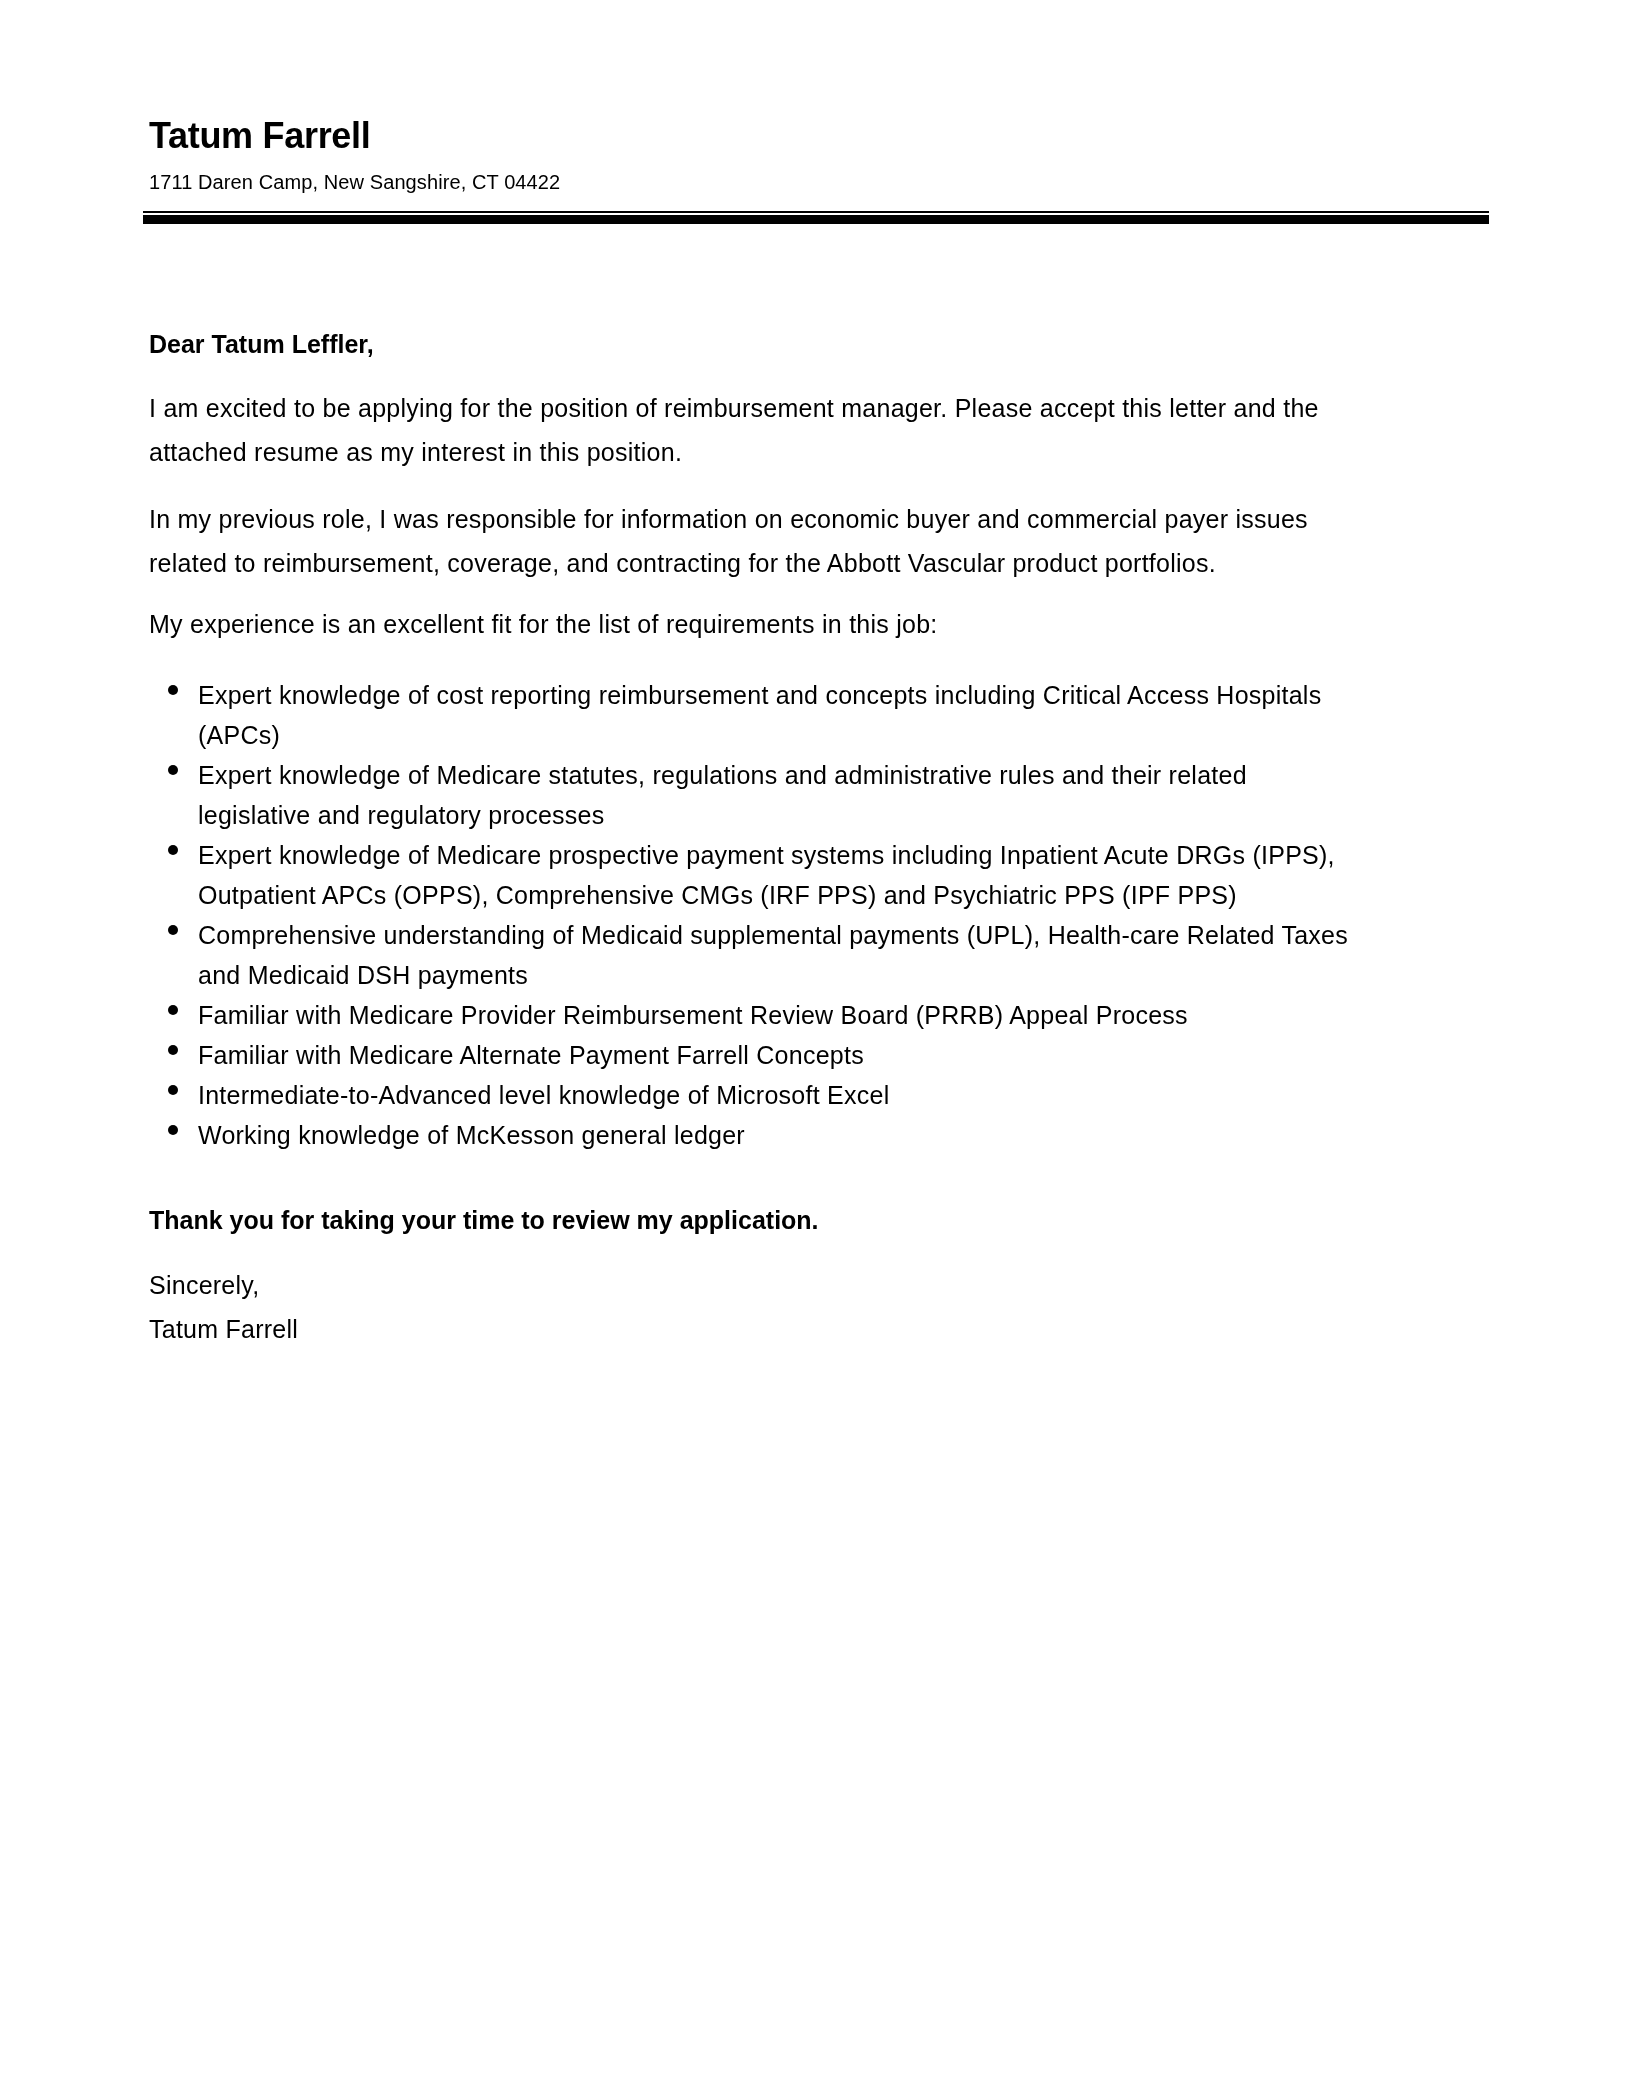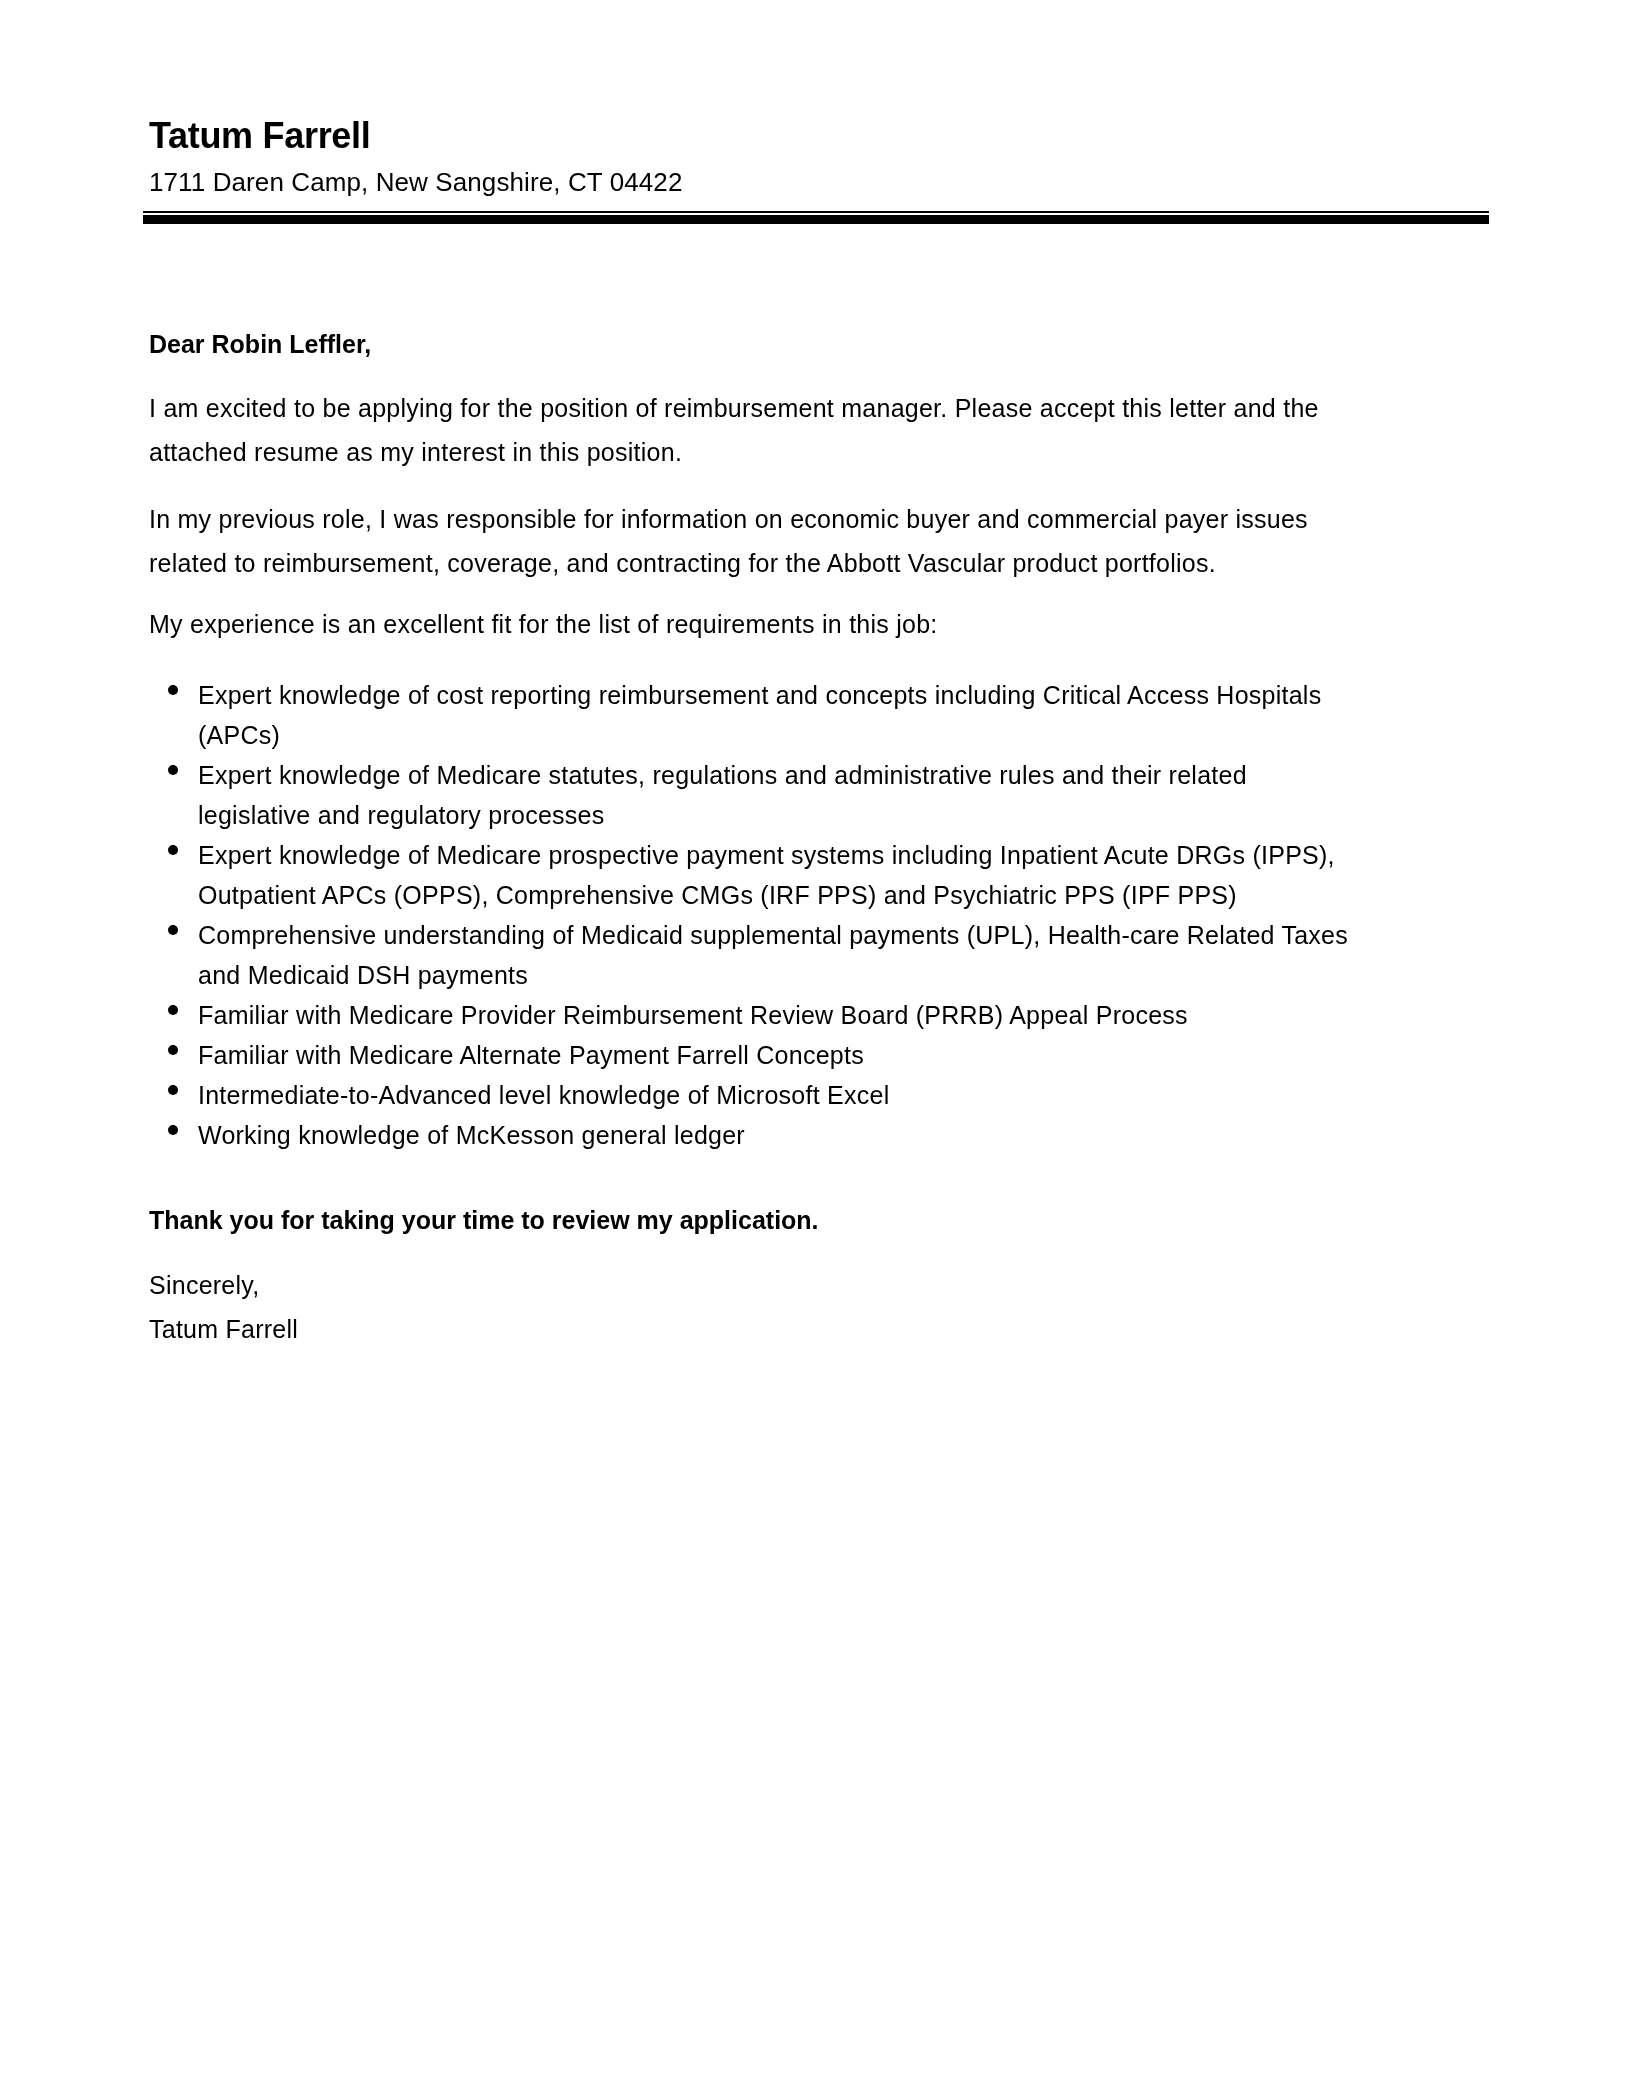--- a/index.html
+++ b/index.html
@@ -1,37 +1,37 @@
 <!DOCTYPE html>
 <html><head>
 <meta charset="utf-8">
 <style>
   html, body { margin: 0; padding: 0; background: #ffffff; }
   body { width: 1632px; height: 2098px; position: relative; overflow: hidden;
          font-family: "Liberation Sans", "DejaVu Sans", sans-serif; color: #000000; }
   .abs { position: absolute; white-space: nowrap; }
   .name { left: 149px; top: 113px; font-size: 36px; line-height: 46px; font-weight: bold; letter-spacing: -0.3px; }
-  .address { left: 149px; top: 162px; font-size: 26px; line-height: 40px; letter-spacing: 0.1px; }
+  .address { left: 149px; top: 162px; font-size: 20px; line-height: 40px; letter-spacing: 0.1px; }
   .rule-thin { position: absolute; left: 143px; width: 1346px; top: 211px; height: 2px; background: #000; }
   .rule-thick { position: absolute; left: 143px; width: 1346px; top: 215px; height: 9px; background: #000; }
   .line { position: absolute; white-space: nowrap; font-size: 25px; line-height: 40px; letter-spacing: 0.25px; }
   .bold { font-weight: bold; letter-spacing: 0px; }
   .para { left: 149px; }
   .item { left: 198px; }
   .dot { position: absolute; left: 168px; width: 10px; height: 10px; border-radius: 50%; background: #000; }
 </style>
 </head>
 <body>
 
 <div class="abs name">Tatum Farrell</div>
 <div class="abs address">1711 Daren Camp, New Sangshire, CT 04422</div>
 <div class="rule-thin"></div>
 <div class="rule-thick"></div>
 
-<div class="line para bold" style="top:324px">Dear Robin Leffler,</div>
+<div class="line para bold" style="top:324px">Dear Tatum Leffler,</div>
 
 <div>
   <div class="line para" style="top:388px">I am excited to be applying for the position of reimbursement manager. Please accept this letter and the</div>
   <div class="line para" style="top:432px">attached resume as my interest in this position.</div>
 </div>
 
 <div>
   <div class="line para" style="top:499px">In my previous role, I was responsible for information on economic buyer and commercial payer issues</div>
   <div class="line para" style="top:543px">related to reimbursement, coverage, and contracting for the Abbott Vascular product portfolios.</div>
 </div>

